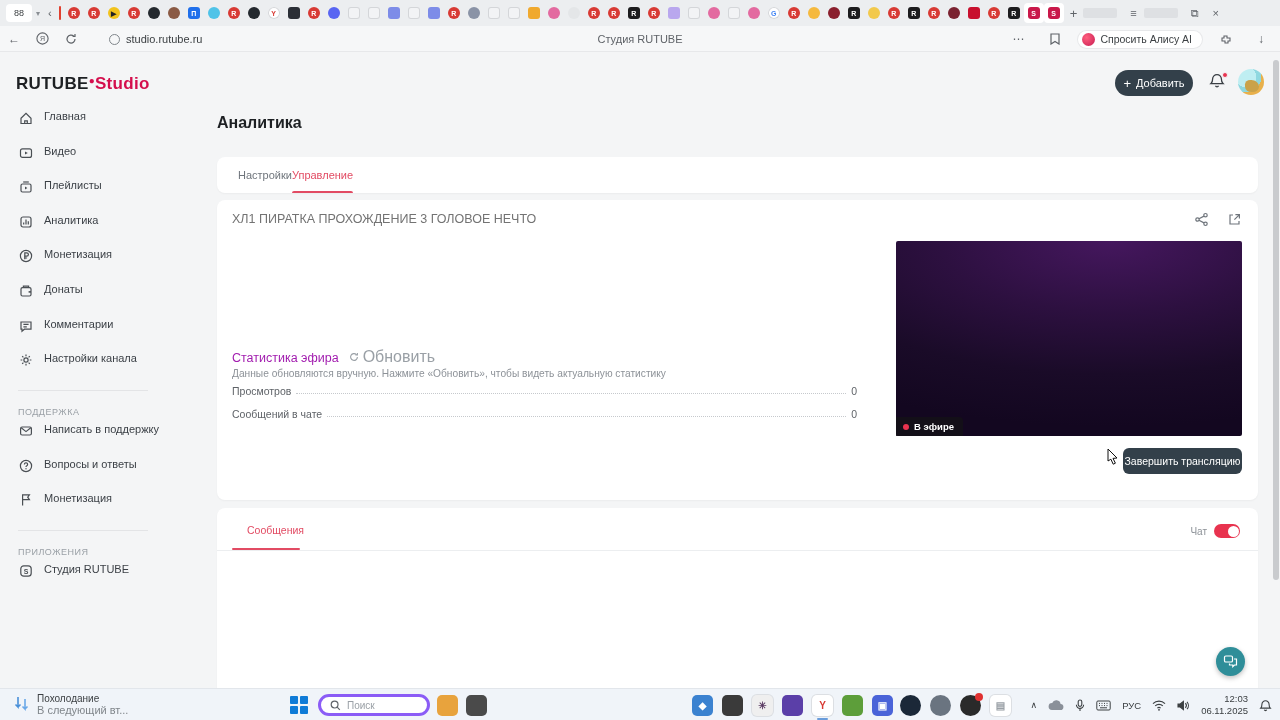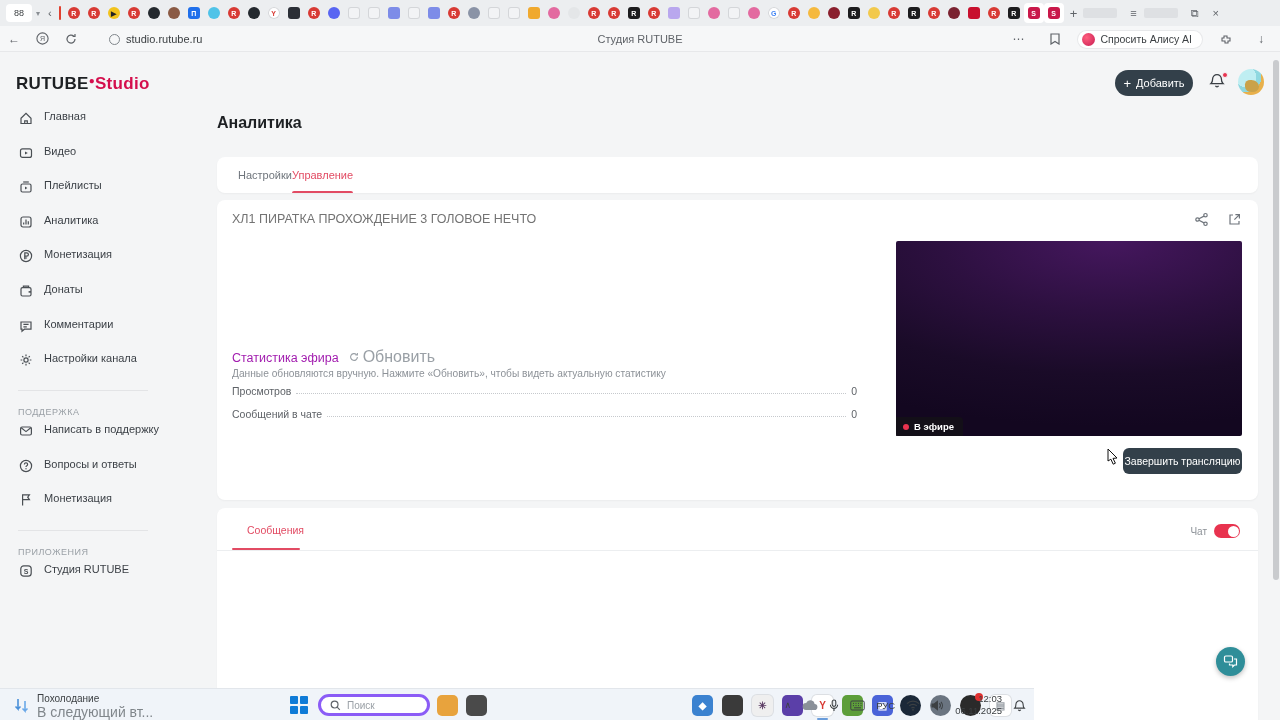--- a/index.html
+++ b/index.html
@@ -101,24 +101,24 @@
 
   .pg-scroll{position:absolute;right:1px;top:4px;width:7px;height:628px;}
   .pg-thumb{position:absolute;right:0;top:4px;width:6px;height:520px;border-radius:3px;background:#c9cbce;}
 
   .cursor{position:absolute;left:1106px;top:396px;}
 
   
   .dc-overlay{position:absolute;left:485px;top:688px;width:204px;height:32px;background:#232428;border-radius:4px 4px 0 0;display:flex;align-items:center;justify-content:center;}
 
   
-  .taskbar{position:absolute;left:0;top:688px;width:1034px;height:32px;background:#f0f4f9;border-top:1px solid #e2e6eb;}
+  .taskbar{position:absolute;left:0;top:688px;width:1280px;height:32px;background:#f0f4f9;border-top:1px solid #e2e6eb;}
   .weather{position:absolute;left:14px;top:4px;display:flex;align-items:center;gap:7px;}
   .weather .wtxt1{font-size:10px;color:#3c4043;}
-  .weather .wtxt2{font-size:14px;color:#80868b;}
+  .weather .wtxt2{font-size:11px;color:#80868b;}
   .winlogo{position:absolute;left:290px;top:7px;width:18px;height:18px;display:grid;grid-template-columns:8px 8px;grid-template-rows:8px 8px;gap:2px;}
   .winlogo div{background:#0f7bd7;border-radius:1px;}
   .tb-search{position:absolute;left:318px;top:5px;width:112px;height:22px;background:#fff;border:3px solid #8b5cf6;border-radius:11px;display:flex;align-items:center;gap:6px;padding:0 9px;}
   .tb-search span{font-size:10px;color:#9aa0a6;}
   .tbicon{position:absolute;top:6px;width:21px;height:21px;border-radius:5px;display:flex;align-items:center;justify-content:center;font-size:10px;font-weight:700;}
   .tbicon.active:after{content:"";position:absolute;left:5px;bottom:-4px;width:11px;height:2.5px;border-radius:2px;background:#6a9ddb;}
   .tbicon .reddot{position:absolute;right:-2px;top:-2px;width:8px;height:8px;border-radius:50%;background:#e03131;}
   .tray{position:absolute;right:8px;top:0;height:32px;display:flex;align-items:center;gap:11px;color:#3c4043;}
   .tray .lang{font-size:9.5px;}
   .clock{font-size:9.5px;text-align:right;line-height:1.25;color:#3c4043;}

